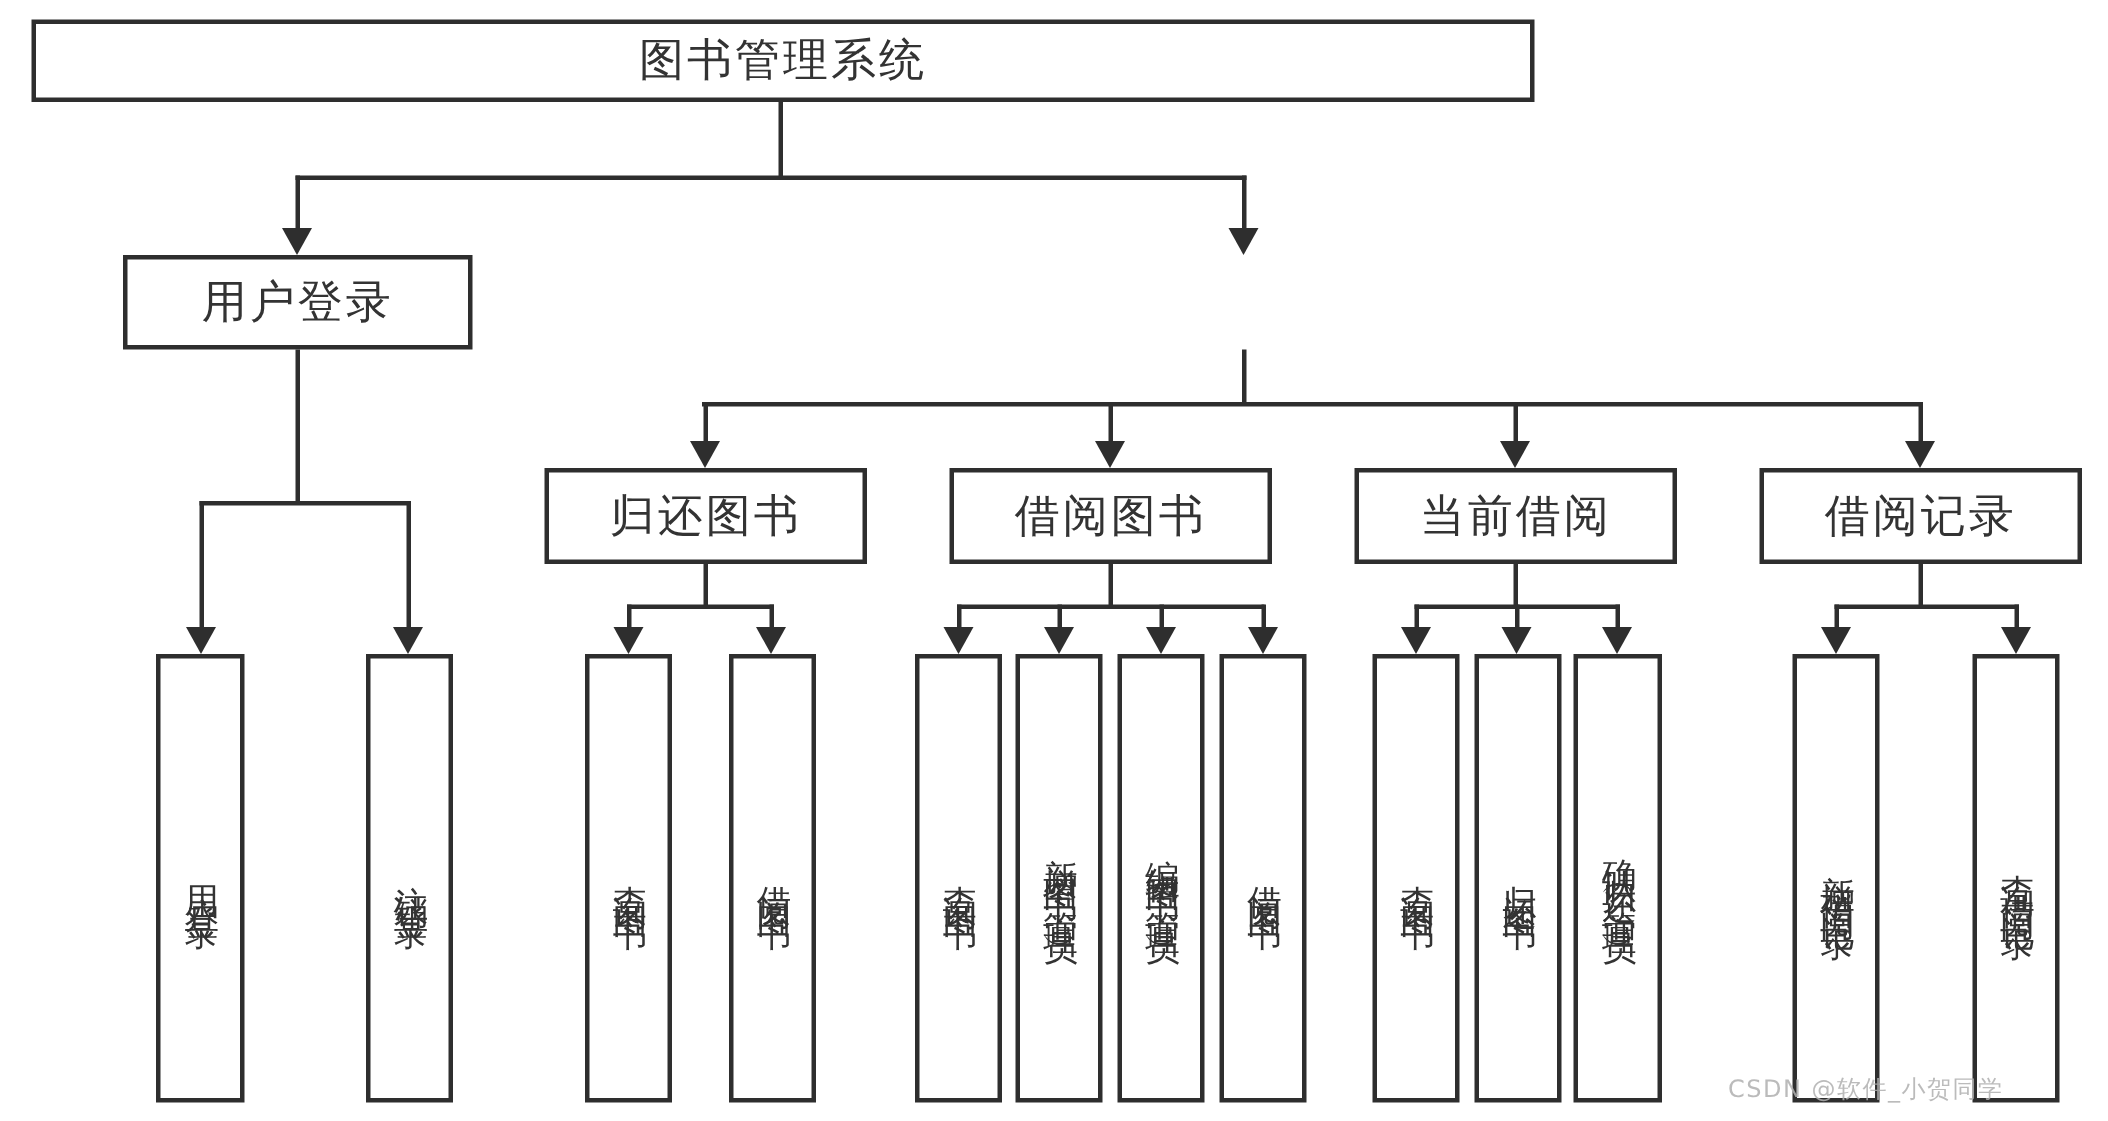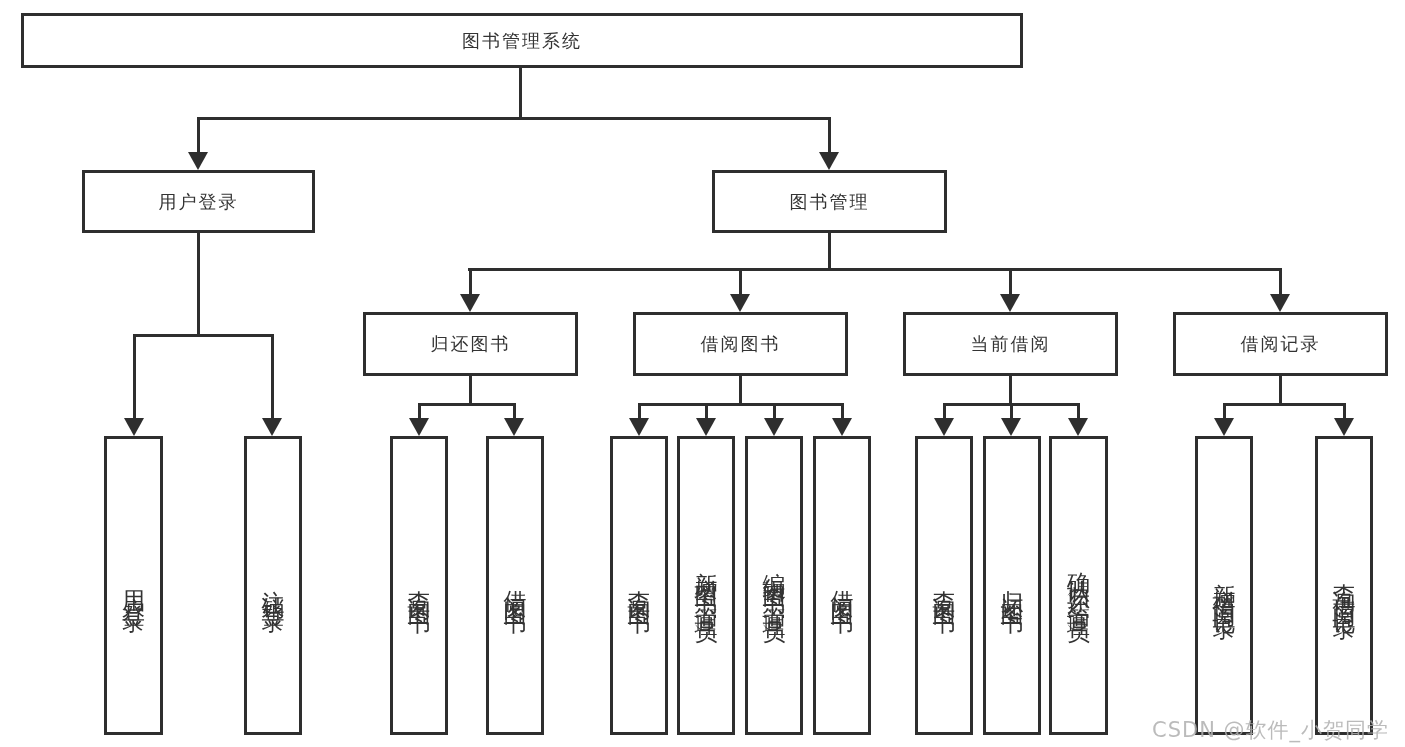--- a/index.html
+++ b/index.html
@@ -15,21 +15,21 @@
     position: absolute;
     box-sizing: border-box;
     border: 3px solid var(--line, #2e2e2e);
     background: #ffffff;
     display: flex;
     align-items: center;
     justify-content: center;
     color: var(--text, #333333);
   }
   .hlabel {
-    font-size: 18px;
+    font-size: 30px;
     letter-spacing: 2px;
     white-space: nowrap;
   }
   .leaf .vtext {
     writing-mode: vertical-lr;
     text-orientation: mixed;
     font-size: 23px;
     line-height: 1.0;
     letter-spacing: 7px;
     color: var(--text, #333333);
@@ -42,21 +42,21 @@
     position: absolute;
     width: 0; height: 0;
     border-left: 10px solid transparent;
     border-right: 10px solid transparent;
     border-top: 18px solid var(--line, #2e2e2e);
   }
   .watermark {
     position: absolute;
     left: 1152px;
     top: 716px;
-    font-size: 21px;
+    font-size: 16px;
     color: var(--wm, #b0b0b0);
     opacity: 0.85;
     letter-spacing: 1px;
     white-space: nowrap;
     z-index: 5;
   }
 </style>
 </head>
 <body>
 
@@ -68,23 +68,20 @@
 
   <div class="line" style="left:519px; top:68px; width:3px; height:52px;"></div>
   <div class="line" style="left:197px; top:117px; width:634px; height:3px;"></div>
   <div class="line" style="left:197px; top:117px; width:3px; height:38px;"></div>
   <div class="arrow" style="left:188px; top:152px;"></div>
   <div class="line" style="left:828px; top:117px; width:3px; height:38px;"></div>
   <div class="arrow" style="left:819px; top:152px;"></div>
 
   <div class="box" style="left:82px; top:170px; width:233px; height:63px;">
     <span class="hlabel">用户登录</span>
-  </div>
-  <div class="box" style="left:712px; top:170px; width:235px; height:63px;">
-    <span class="hlabel">图书管理</span>
   </div>
 
   <div class="line" style="left:197px; top:233px; width:3px; height:103px;"></div>
   <div class="line" style="left:133px; top:334px; width:141px; height:3px;"></div>
   <div class="line" style="left:133px; top:334px; width:3px; height:88px;"></div>
   <div class="arrow" style="left:124px; top:418px;"></div>
   <div class="line" style="left:271px; top:334px; width:3px; height:88px;"></div>
   <div class="arrow" style="left:262px; top:418px;"></div>
 
   <div class="line" style="left:828px; top:233px; width:3px; height:37px;"></div>

